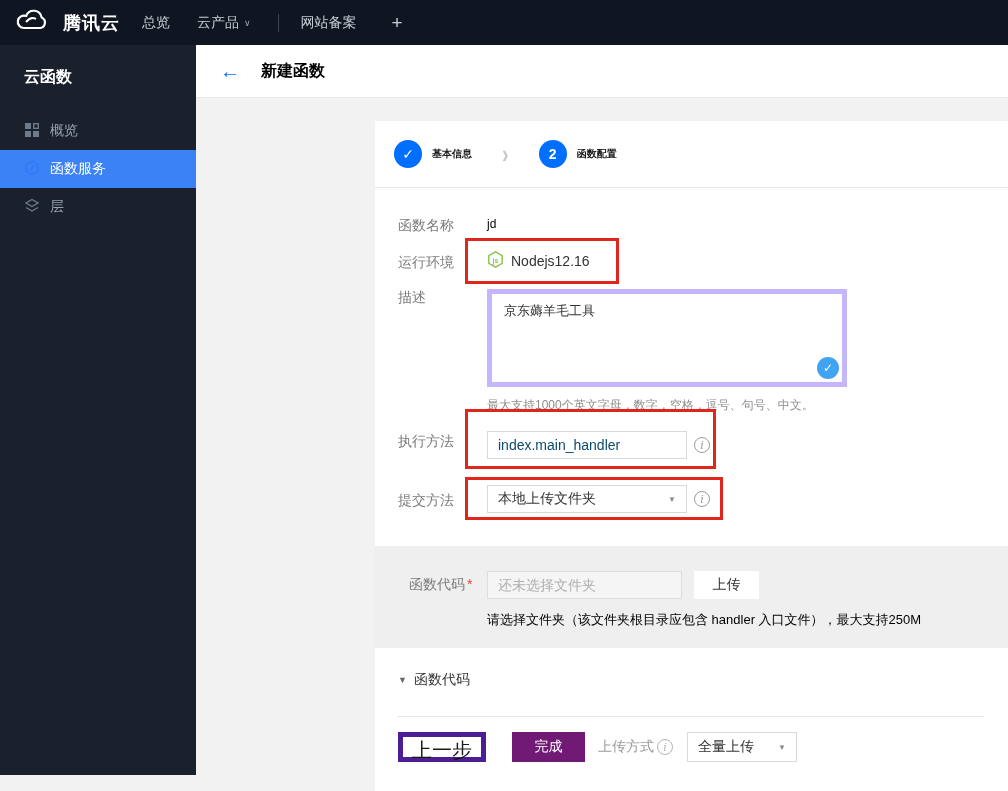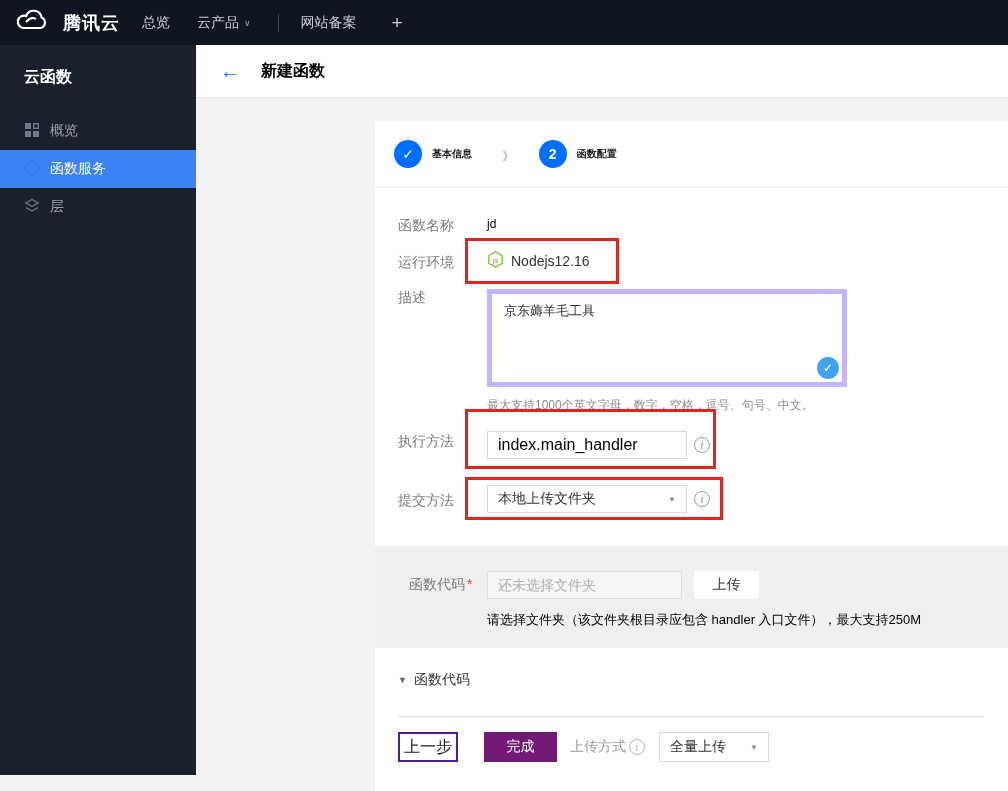--- a/index.html
+++ b/index.html
@@ -48,21 +48,21 @@
 
   .row-desc { margin-top:5px; }
   .desc-wrap { position:relative; width:360px; height:98px; }
   .desc-area { width:360px; height:98px; border:5px solid #c4b5fd; resize:none; padding:8px 12px; font-size:13px; color:#333; font-family:inherit; outline:none; }
   .desc-badge { position:absolute; right:8px; bottom:8px; width:22px; height:22px; border-radius:50%; background:#41a3f3; color:#fff; font-size:12px; font-weight:bold; display:flex; align-items:center; justify-content:center; }
   .hint-row { margin-left:89px; margin-top:10px; font-size:12px; color:#8d8d8d; }
 
   .row-handler { margin-top:-5px; position:relative; }
   .row-handler .form-label { padding-top:24px; }
   .handler-box { margin-left:-22px; padding:19px 3px 7px 19px; background:#fff; }
-  .text-input { width:200px; height:28px; border:1px solid #d9d9d9; padding:0 10px; font-size:16px; color:#000000; outline:none; font-family:inherit; }
+  .text-input { width:200px; height:28px; border:1px solid #d9d9d9; padding:0 10px; font-size:14px; color:#0c4a6e; outline:none; font-family:inherit; }
   .info-icon { width:16px; height:16px; border:1px solid #9c9c9c; border-radius:50%; color:#9c9c9c; font-size:11px; font-family:"DejaVu Serif",serif; font-style:italic; display:inline-flex; align-items:center; justify-content:center; flex:none; margin-left:7px; }
 
   .row-submit { margin-top:8px; }
   .row-submit .form-label { padding-top:15px; }
   .submit-box { margin-left:-22px; padding:5px 10px 4px 19px; }
   .select-ctl { width:200px; height:28px; border:1px solid #d9d9d9; display:flex; align-items:center; justify-content:space-between; padding:0 10px; font-size:14px; color:#333; cursor:pointer; background:#fff; }
   .caret { font-size:8px; color:#8a8a8a; }
 
   .code-panel { margin:26px -24px 0 -23px; background:#efefef; padding:25px 24px 19px 34px; }
   .code-row { display:flex; align-items:center; }
@@ -72,21 +72,21 @@
   .code-input::placeholder { color:#b0b0b0; }
   .upload-btn { width:65px; height:28px; background:#fff; border:none; font-size:14px; color:#333; margin-left:12px; cursor:pointer; font-family:inherit; }
   .code-hint { margin-left:78px; margin-top:12px; font-size:13px; color:#000000; }
 
   .card-lower { padding:0 24px 0 23px; }
   .advanced { margin-top:23px; font-size:14px; color:#333; display:flex; align-items:center; cursor:pointer; }
   .adv-caret { font-size:9px; color:#666; margin-right:7px; }
   .divider { margin-top:27px; border-top:1px solid #e4e4e4; }
 
   .footer { padding-top:15px; display:flex; align-items:center; }
-  .btn-prev { width:60px; height:30px; background:#fff; border:2px solid #4c1d95; font-size:16px; color:#181818; cursor:pointer; font-family:inherit; }
+  .btn-prev { width:88px; height:30px; background:#fff; border:5px solid #4c1d95; font-size:20px; color:#181818; cursor:pointer; font-family:inherit; }
   .btn-finish { width:73px; height:30px; background:#701a75; border:none; font-size:14px; color:#fff; margin-left:26px; cursor:pointer; font-family:inherit; }
   .upload-mode { margin-left:13px; font-size:14px; color:#9a9a9a; display:flex; align-items:center; }
   .upload-mode .info-icon { border-color:#b5b5b5; color:#b5b5b5; margin-left:3px; }
   .mode-select { margin-left:14px; width:110px; height:30px; }
 </style>
 </head>
 <body>
 
 <div class="navbar">
   <div class="brand">

